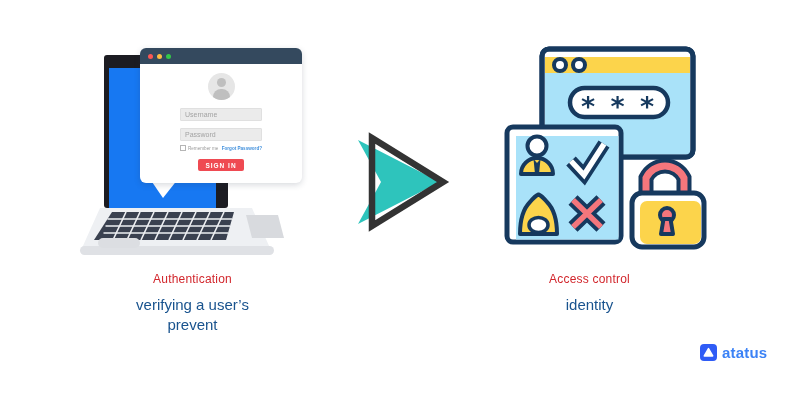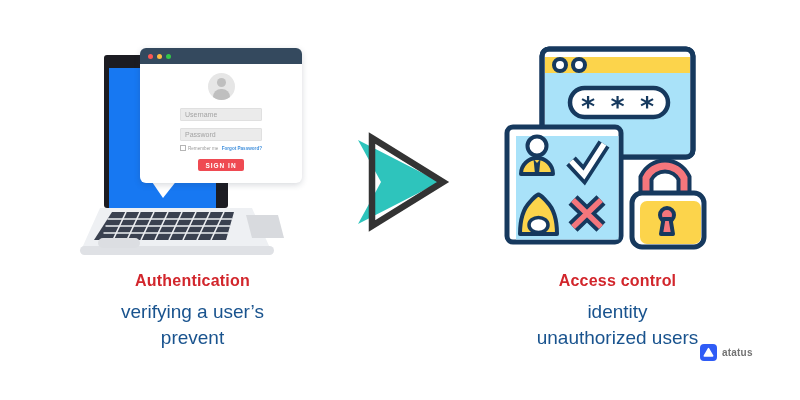--- a/index.html
+++ b/index.html
@@ -53,33 +53,33 @@
 
   
   #arrow-svg{left:345px;top:125px;width:110px;height:112px;}
 
   
   #access-svg{left:490px;top:30px;width:230px;height:230px;}
 
   
   .caption{width:215px;text-align:center;}
   .caption-auth{left:85px;top:272px;}
-  .caption-ac{left:510px;top:272px;}
+  .caption-ac{left:482px;top:272px;}
   .caption h2{
-    margin:0;font-size:16px;font-weight:700;color:#d2262c;letter-spacing:0.2px;
+    margin:0;font-size:12px;font-weight:400;color:#d2262c;letter-spacing:0.2px;
   }
   .caption p{
-    margin:9px 0 0;font-size:19px;line-height:1.35;color:#19538e;font-weight:500;
+    margin:9px 0 0;font-size:15px;line-height:1.35;color:#19538e;font-weight:500;
   }
 
   
   .brand{left:700px;top:344px;display:flex;align-items:center;gap:5px;}
   .brand-icon{width:17px;height:17px;border-radius:4px;background:#2f5cf6;
     display:flex;align-items:center;justify-content:center;}
-  .brand-name{font-size:10px;font-weight:600;color:#737373;letter-spacing:0.2px;}
+  .brand-name{font-size:15px;font-weight:600;color:#3b82f6;letter-spacing:0.2px;}
 </style>
 </head>
 <body>
 
 <svg id="laptop-svg" class="abs" viewBox="60 25 260 240">
 
   <rect x="104" y="55" width="124" height="153" rx="3" fill="#1c1c22"></rect>
   <rect x="109" y="68" width="107" height="140" fill="#1778f2"></rect>
 
   <polygon points="100,208 252,208 270,248 82,248" fill="#eef0f3"></polygon>
@@ -191,21 +191,20 @@
   <p>
     <span>verifying a user’s</span><br>
     <span>prevent</span>
   </p>
 </div>
 
 <div class="abs caption caption-ac">
   <h2>Access control</h2>
   <p>
     <span>identity</span><br>
-    <span>unauthorized users</span>
   </p>
 </div>
 
 <div class="abs brand">
   <span class="brand-icon">
     <svg width="13" height="13" viewBox="0 0 17 17">
       <polygon points="8.5,3.5 14,13 3,13" fill="#ffffff" stroke="#ffffff" stroke-width="2" stroke-linejoin="round"></polygon>
     </svg>
   </span>
   <span class="brand-name">atatus</span>

